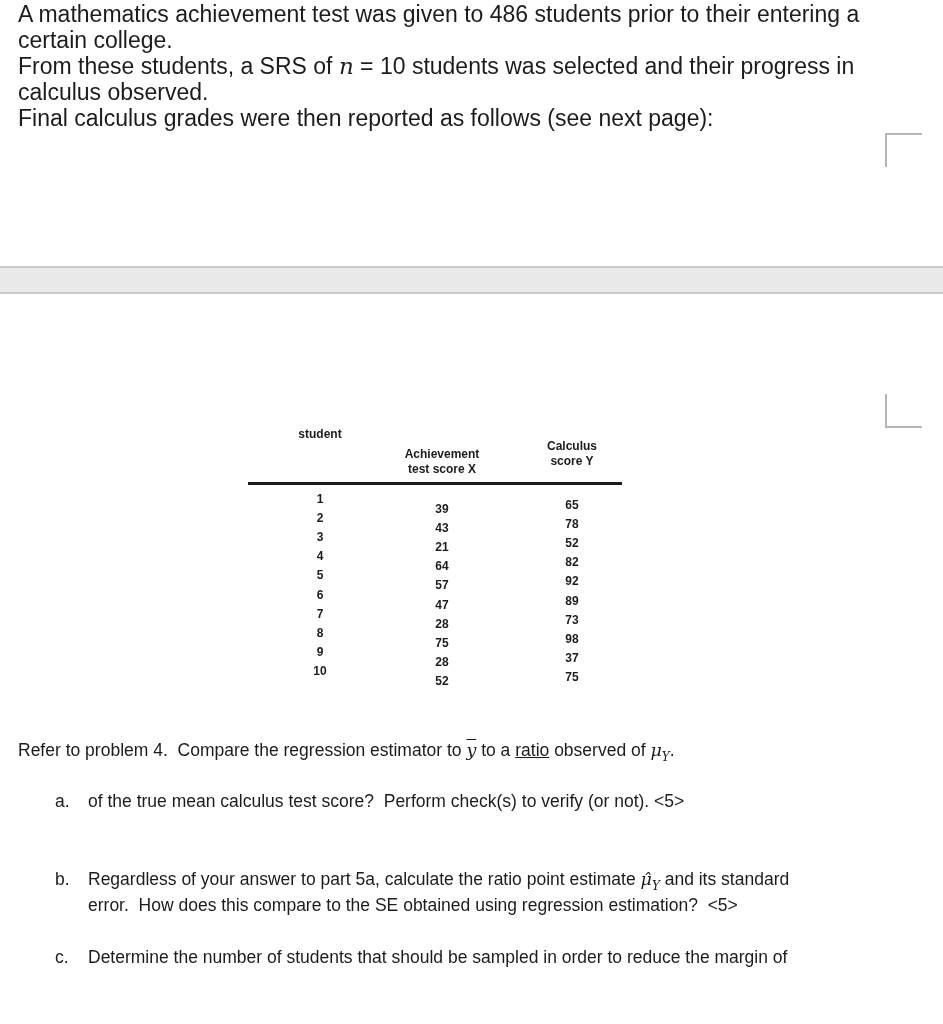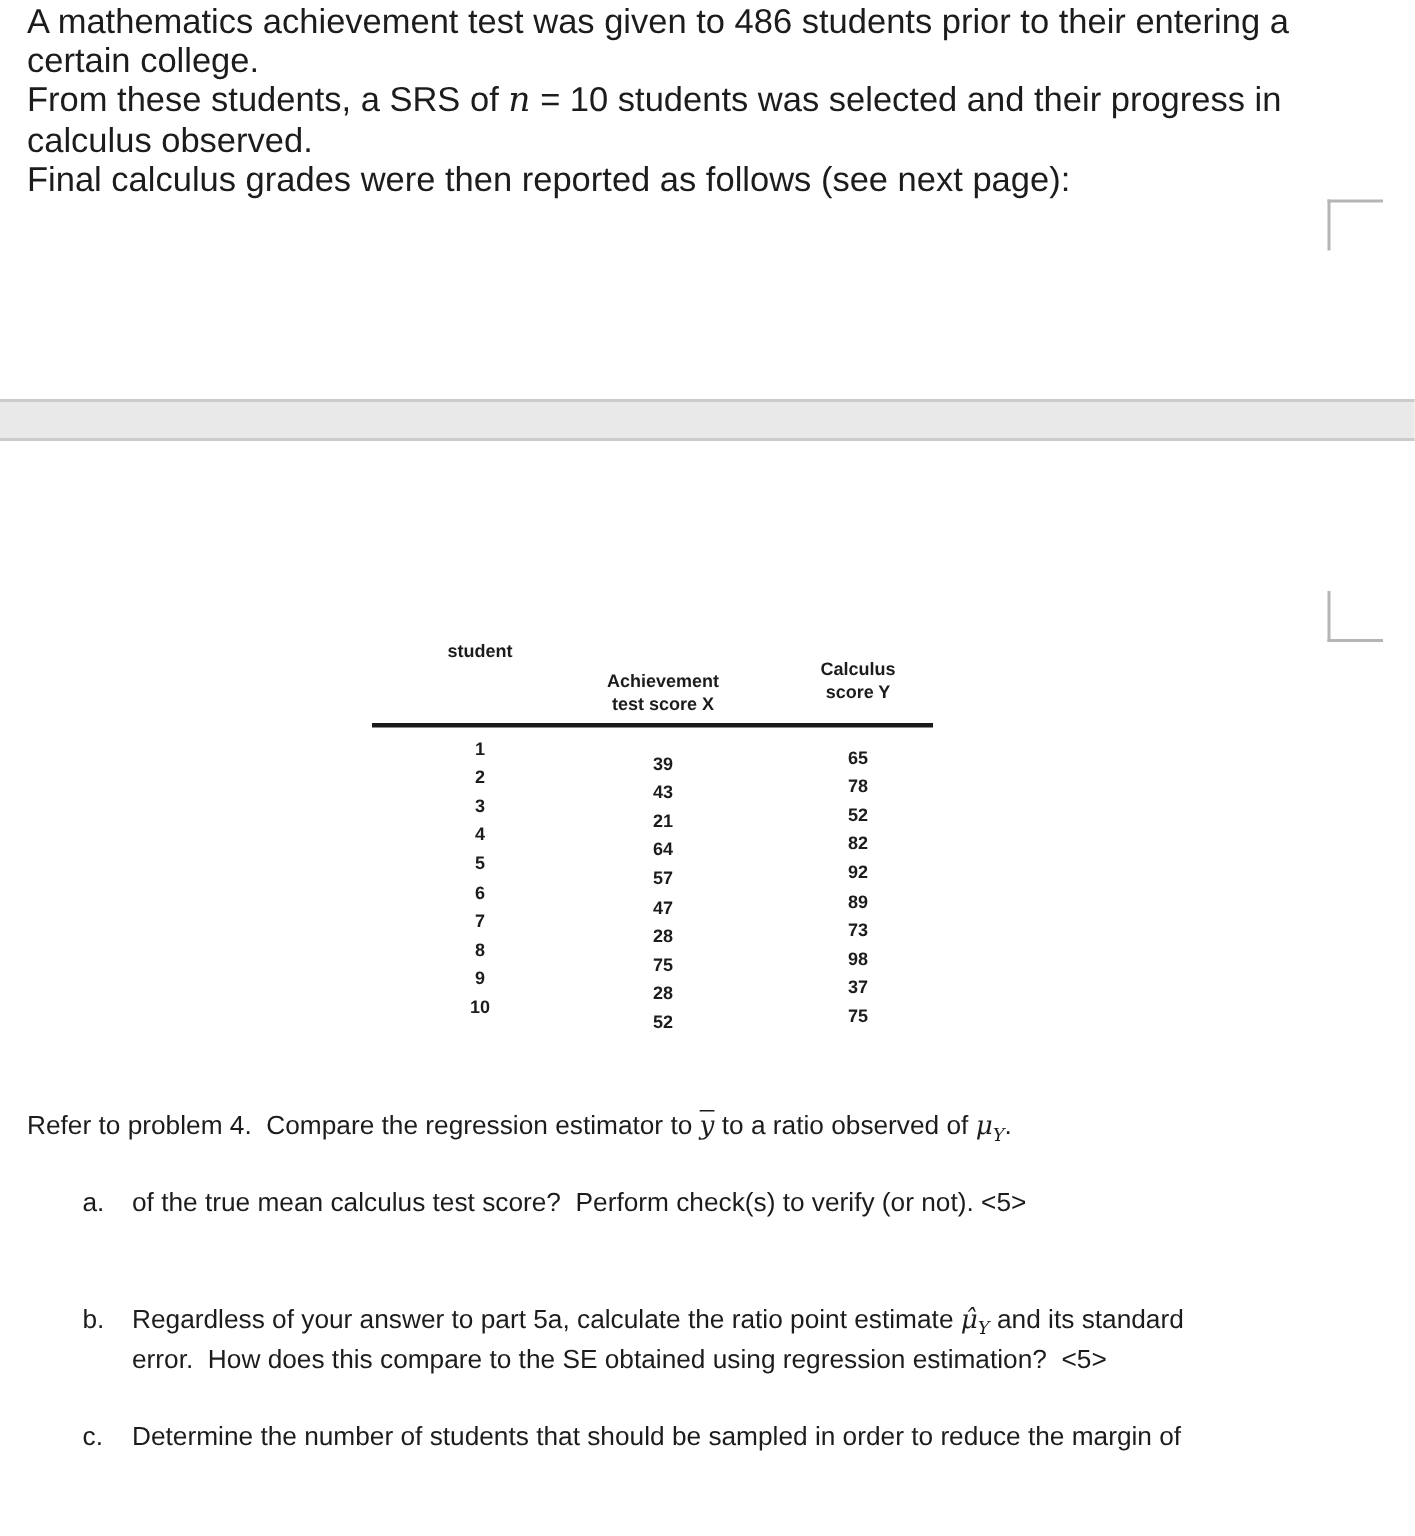--- a/index.html
+++ b/index.html
@@ -43,21 +43,21 @@
   
   .problem{position:absolute;left:18px;top:737px;width:912px;font-size:17.5px;line-height:26px;white-space:pre-wrap;}
   .item{position:absolute;left:55px;width:860px;display:flex;font-size:17.5px;line-height:26px;}
   .item-a{top:788px;}
   .item-b{top:866px;}
   .item-c{top:944px;}
   .ilabel{width:33px;flex:0 0 33px;}
   .itext{flex:1;}
   .math{font-family:"DejaVu Serif",serif;font-style:italic;}
   .ybar{text-decoration:overline;}
-  .underl{}
+  .underl{text-decoration:underline;}
   sub.msub{font-family:"DejaVu Serif",serif;font-style:italic;font-size:12px;line-height:0;}
 </style>
 </head>
 <body>
 
 <div class="intro">
   <div class="tline">A mathematics achievement test was given to 486 students prior to their entering a certain college.</div>
   <div class="tline"><span>From these students, a SRS of </span><span class="math">n</span><span> = 10 students was selected and their progress in calculus observed.</span></div>
   <div class="tline">Final calculus grades were then reported as follows (see next page):</div>
 </div>

